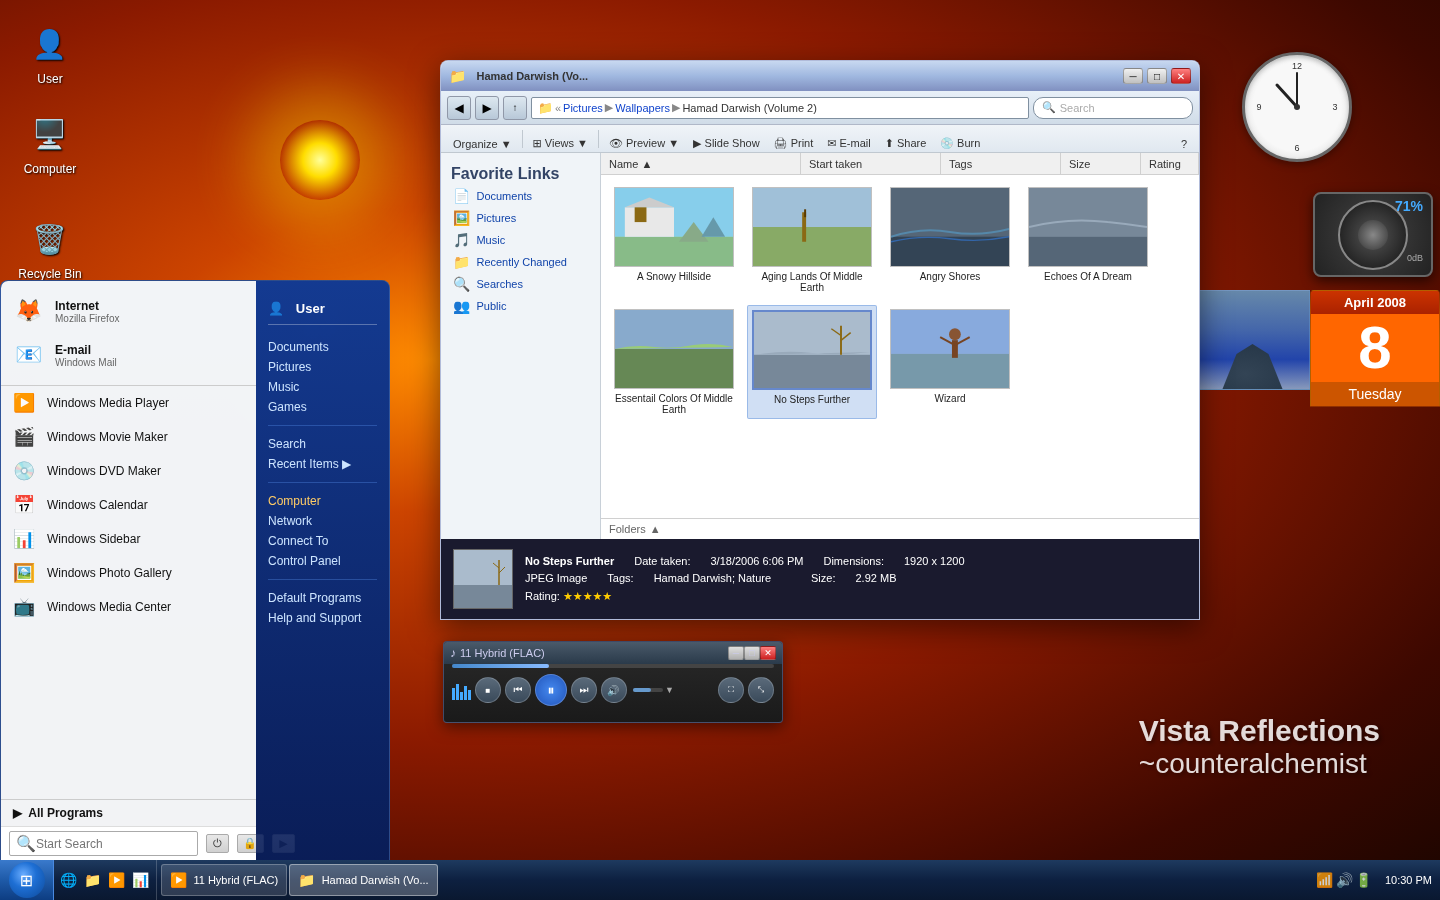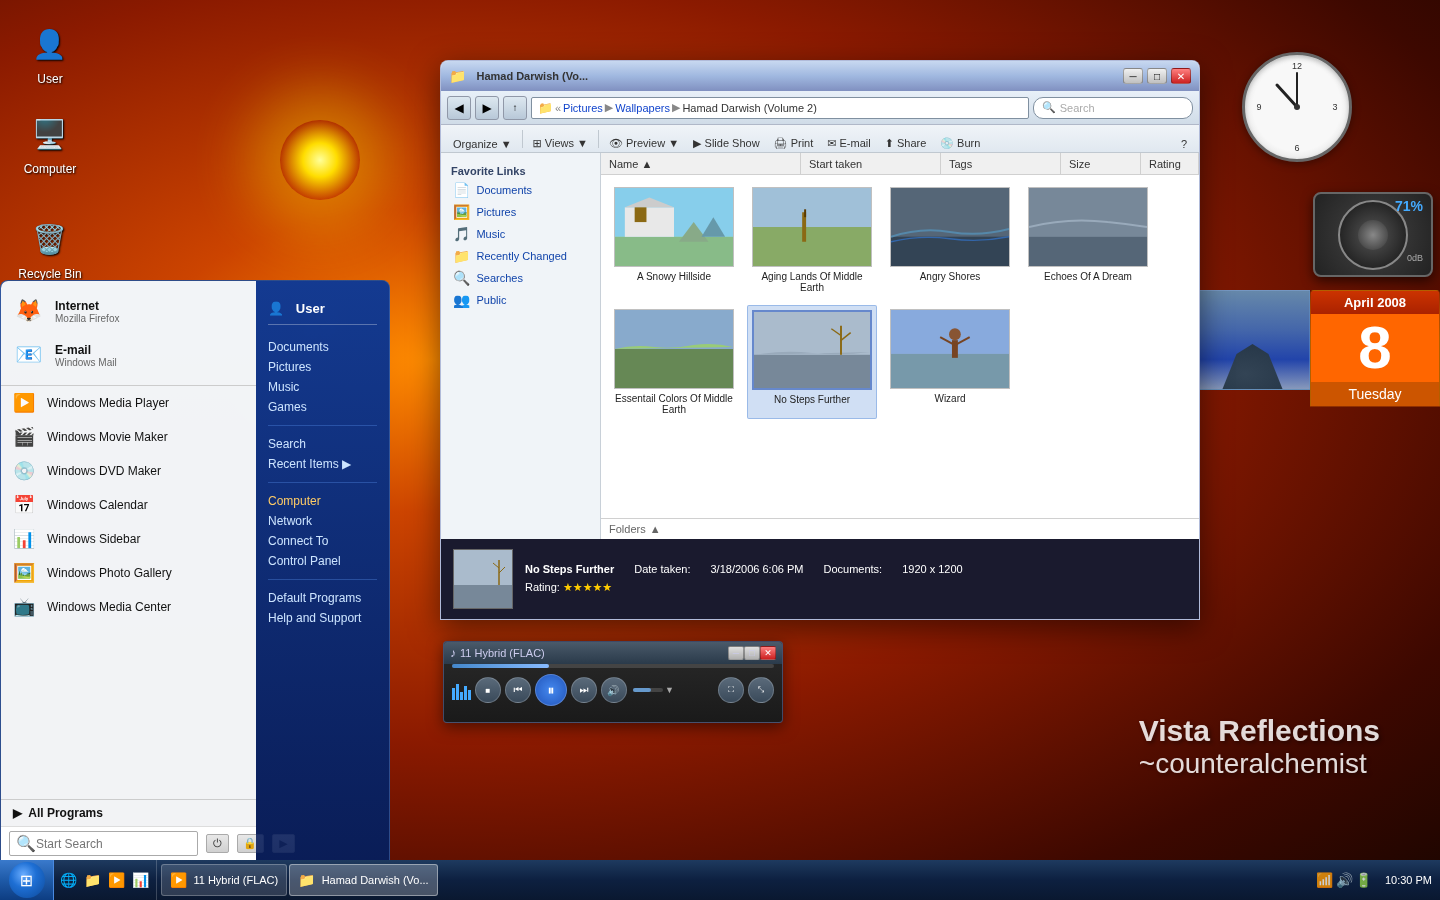--- a/index.html
+++ b/index.html
@@ -378,21 +378,21 @@
       overflow: hidden;
     }
     #explorer-sidebar {
       width: 160px;
       background: #f0f4f8;
       border-right: 1px solid #c8d0d8;
       overflow-y: auto;
       padding: 8px 0;
     }
     .sidebar-section-title {
-      font-size: 11px;
+      font-size: 16px;
       font-weight: bold;
       color: #334466;
       padding: 4px 10px 2px;
     }
     .sidebar-item {
       display: flex;
       align-items: center;
       padding: 3px 12px;
       gap: 6px;
       font-size: 11px;
@@ -971,22 +971,29 @@
           <line x1="45" y1="35" x2="45" y2="10" stroke="#8b6914" stroke-width="1.5"></line>
           <line x1="45" y1="18" x2="39" y2="13" stroke="#8b6914" stroke-width="1"></line>
           <line x1="45" y1="23" x2="51" y2="17" stroke="#8b6914" stroke-width="1"></line>
         </svg>
       </div>
       <div class="status-info">
         <div class="status-row">
           <span style="font-weight:bold;">No Steps Further</span>
           <span>Date taken: </span>
           <span>3/18/2006 6:06 PM</span>
-          <span>Documents: </span>
+          <span>Dimensions: </span>
           <span>1920 x 1200</span>
+        </div>
+        <div class="status-row">
+          <span>JPEG Image</span>
+          <span>Tags: </span>
+          <span>Hamad Darwish; Nature</span>
+          <span style="margin-left:20px;">Size: </span>
+          <span>2.92 MB</span>
         </div>
         <div>
           <span>Rating: </span>
           <span class="star">★★★★★</span>
         </div>
       </div>
     </div>
   </div>
 
   <div id="media-player">

